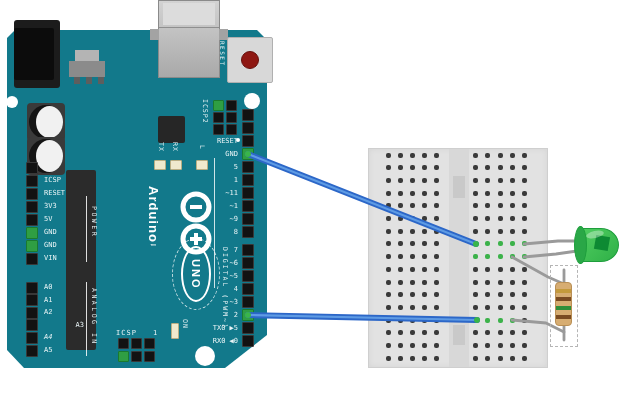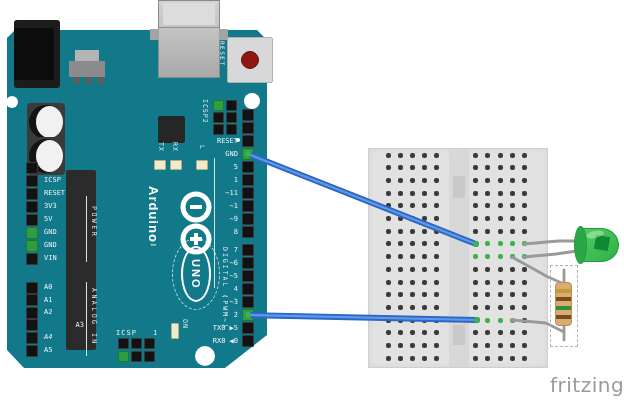--- a/index.html
+++ b/index.html
@@ -402,14 +402,13 @@
     </div>
   <div id="resistor-box"></div>
 
   <div id="led">
     <div id="led-dome"></div>
     <div id="led-rim"></div>
     <div id="led-square"></div>
     <div id="led-sheen"></div>
   </div>
 
-  <div id="watermark">fritzing</div>
 </div>
 
 </body></html>

